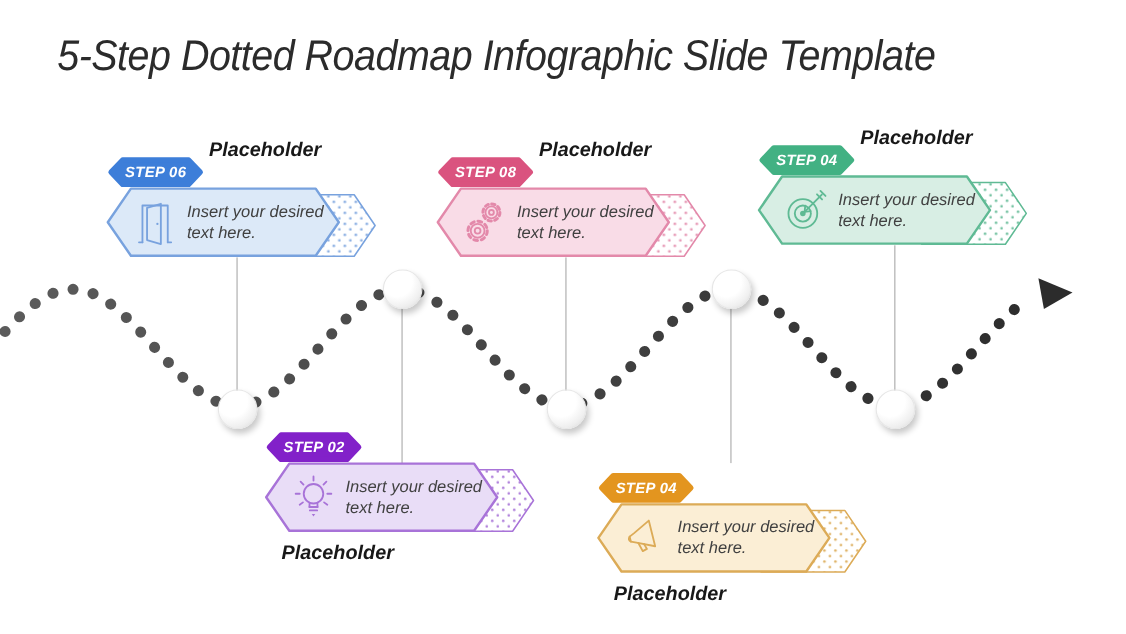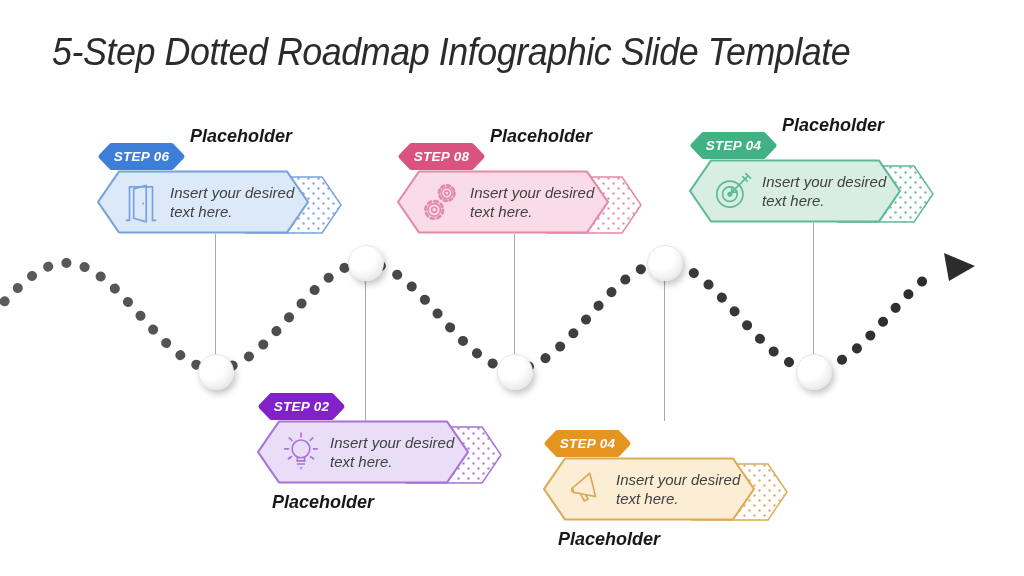--- a/index.html
+++ b/index.html
@@ -19,21 +19,21 @@
   .node{position:absolute;width:34px;height:34px;border-radius:50%;z-index:3;
         background:radial-gradient(circle at 36% 30%, #ffffff 42%, #f0f0f0 70%, #d9d9d9 100%);
         border:1px solid #e6e6e6;box-shadow:2.5px 4px 6px rgba(0,0,0,.22);}
   .n1{left:198px;top:354px;}.n2{left:348px;top:245px;}.n3{left:497px;top:354px;}
   .n4{left:647px;top:245px;}.n5{left:796px;top:354px;}
 
   
   .step{position:absolute;width:300px;height:170px;z-index:4;}
   .step svg{position:absolute;overflow:visible;}
   .s1{left:96px;top:124px;}
-  .s2{left:256px;top:393px;}
+  .s2{left:240px;top:393px;}
   .s3{left:396px;top:124px;}
   .s4{left:542px;top:393px;margin-top:37px;}
   .s5{left:688px;top:113px;}
 
   .tail{left:130px;width:116px;height:58px;z-index:1;}
   .tail polygon{stroke:var(--border);stroke-width:1.4;stroke-linejoin:round;}
   .tail pattern circle{fill:var(--border);opacity:.9;stroke:none;}
   .box{left:0;width:214px;height:64px;z-index:2;}
   .box polygon{fill:var(--fill);stroke:var(--border);stroke-width:2.2;stroke-linejoin:round;}
   .badge-bg{left:2px;width:87px;height:27px;z-index:3;}

